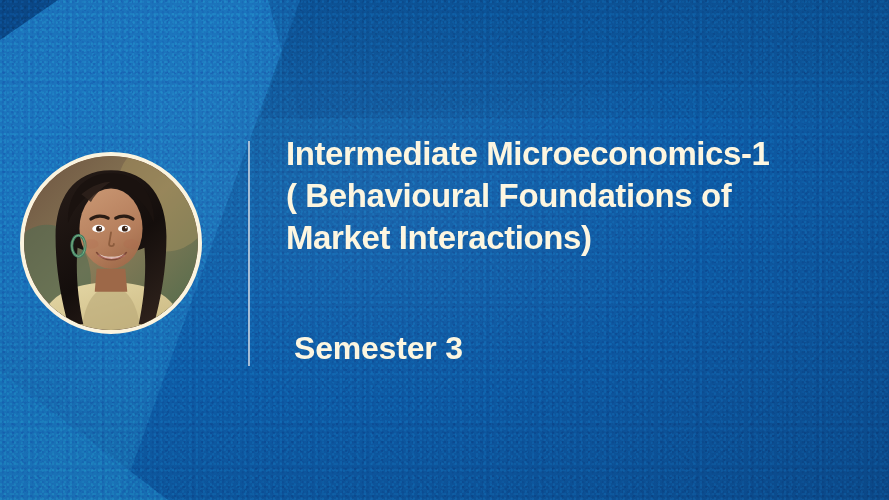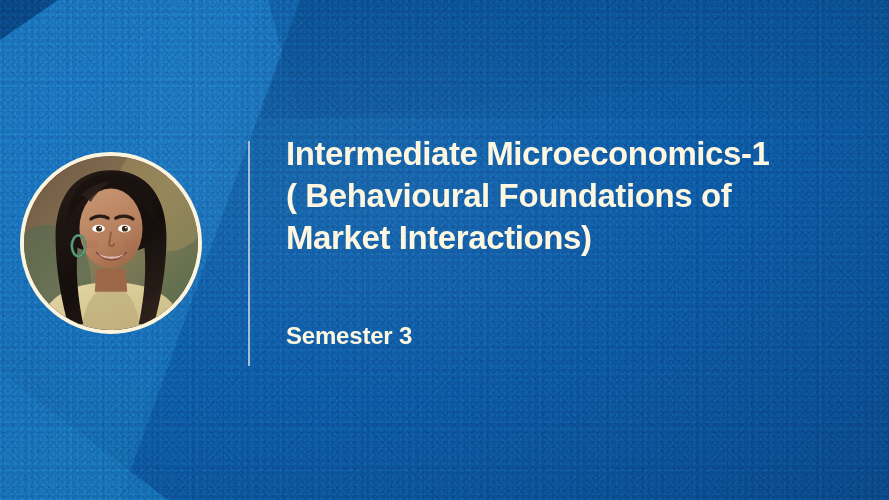--- a/index.html
+++ b/index.html
@@ -92,26 +92,26 @@
   #course-title {
     margin: 0;
     color: #fdf6e0;
     font-size: 33px;
     font-weight: bold;
     line-height: 1.28;
     letter-spacing: -0.4px;
     white-space: pre-line;
   }
   #semester {
-    margin: 0;
+    margin: 8px;
     position: absolute;
     left: 286px;
     top: 322px;
     color: #fdf6e0;
-    font-size: 24px;
+    font-size: 32px;
     font-weight: bold;
     letter-spacing: -0.2px;
   }
 </style>
 </head>
 <body>
 
 <div id="slide">
 
   <div class="bg-layer">

